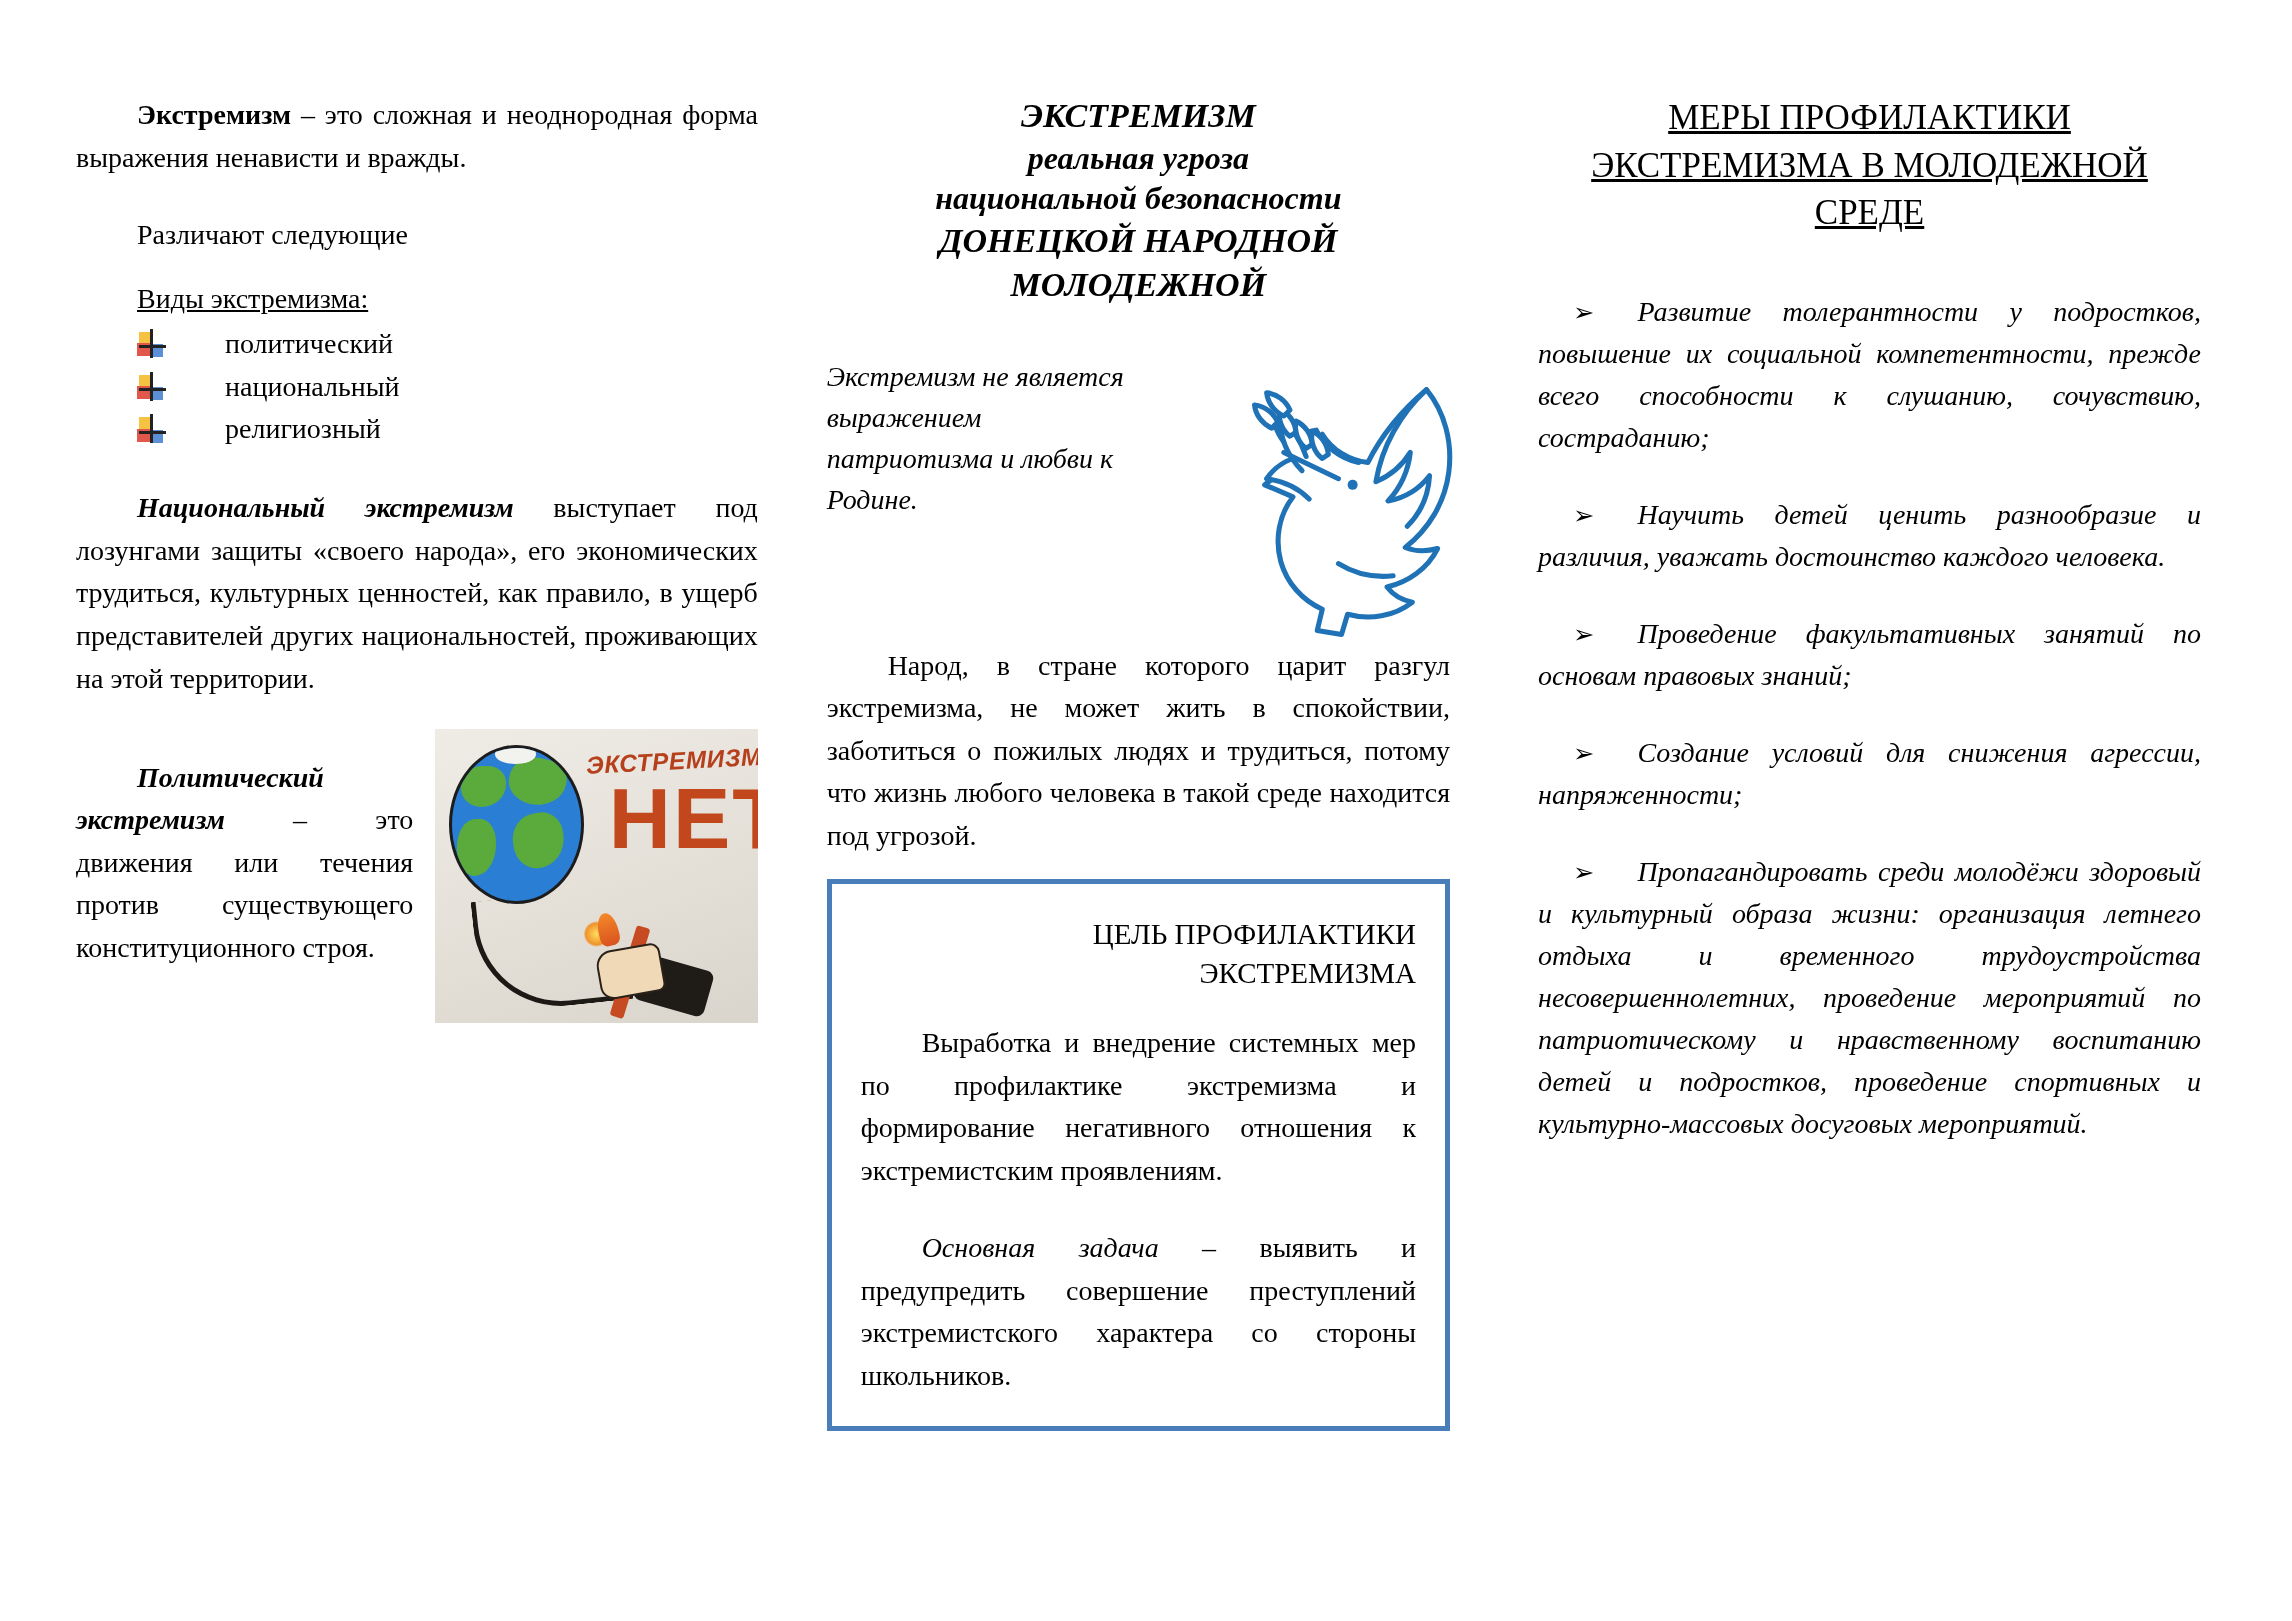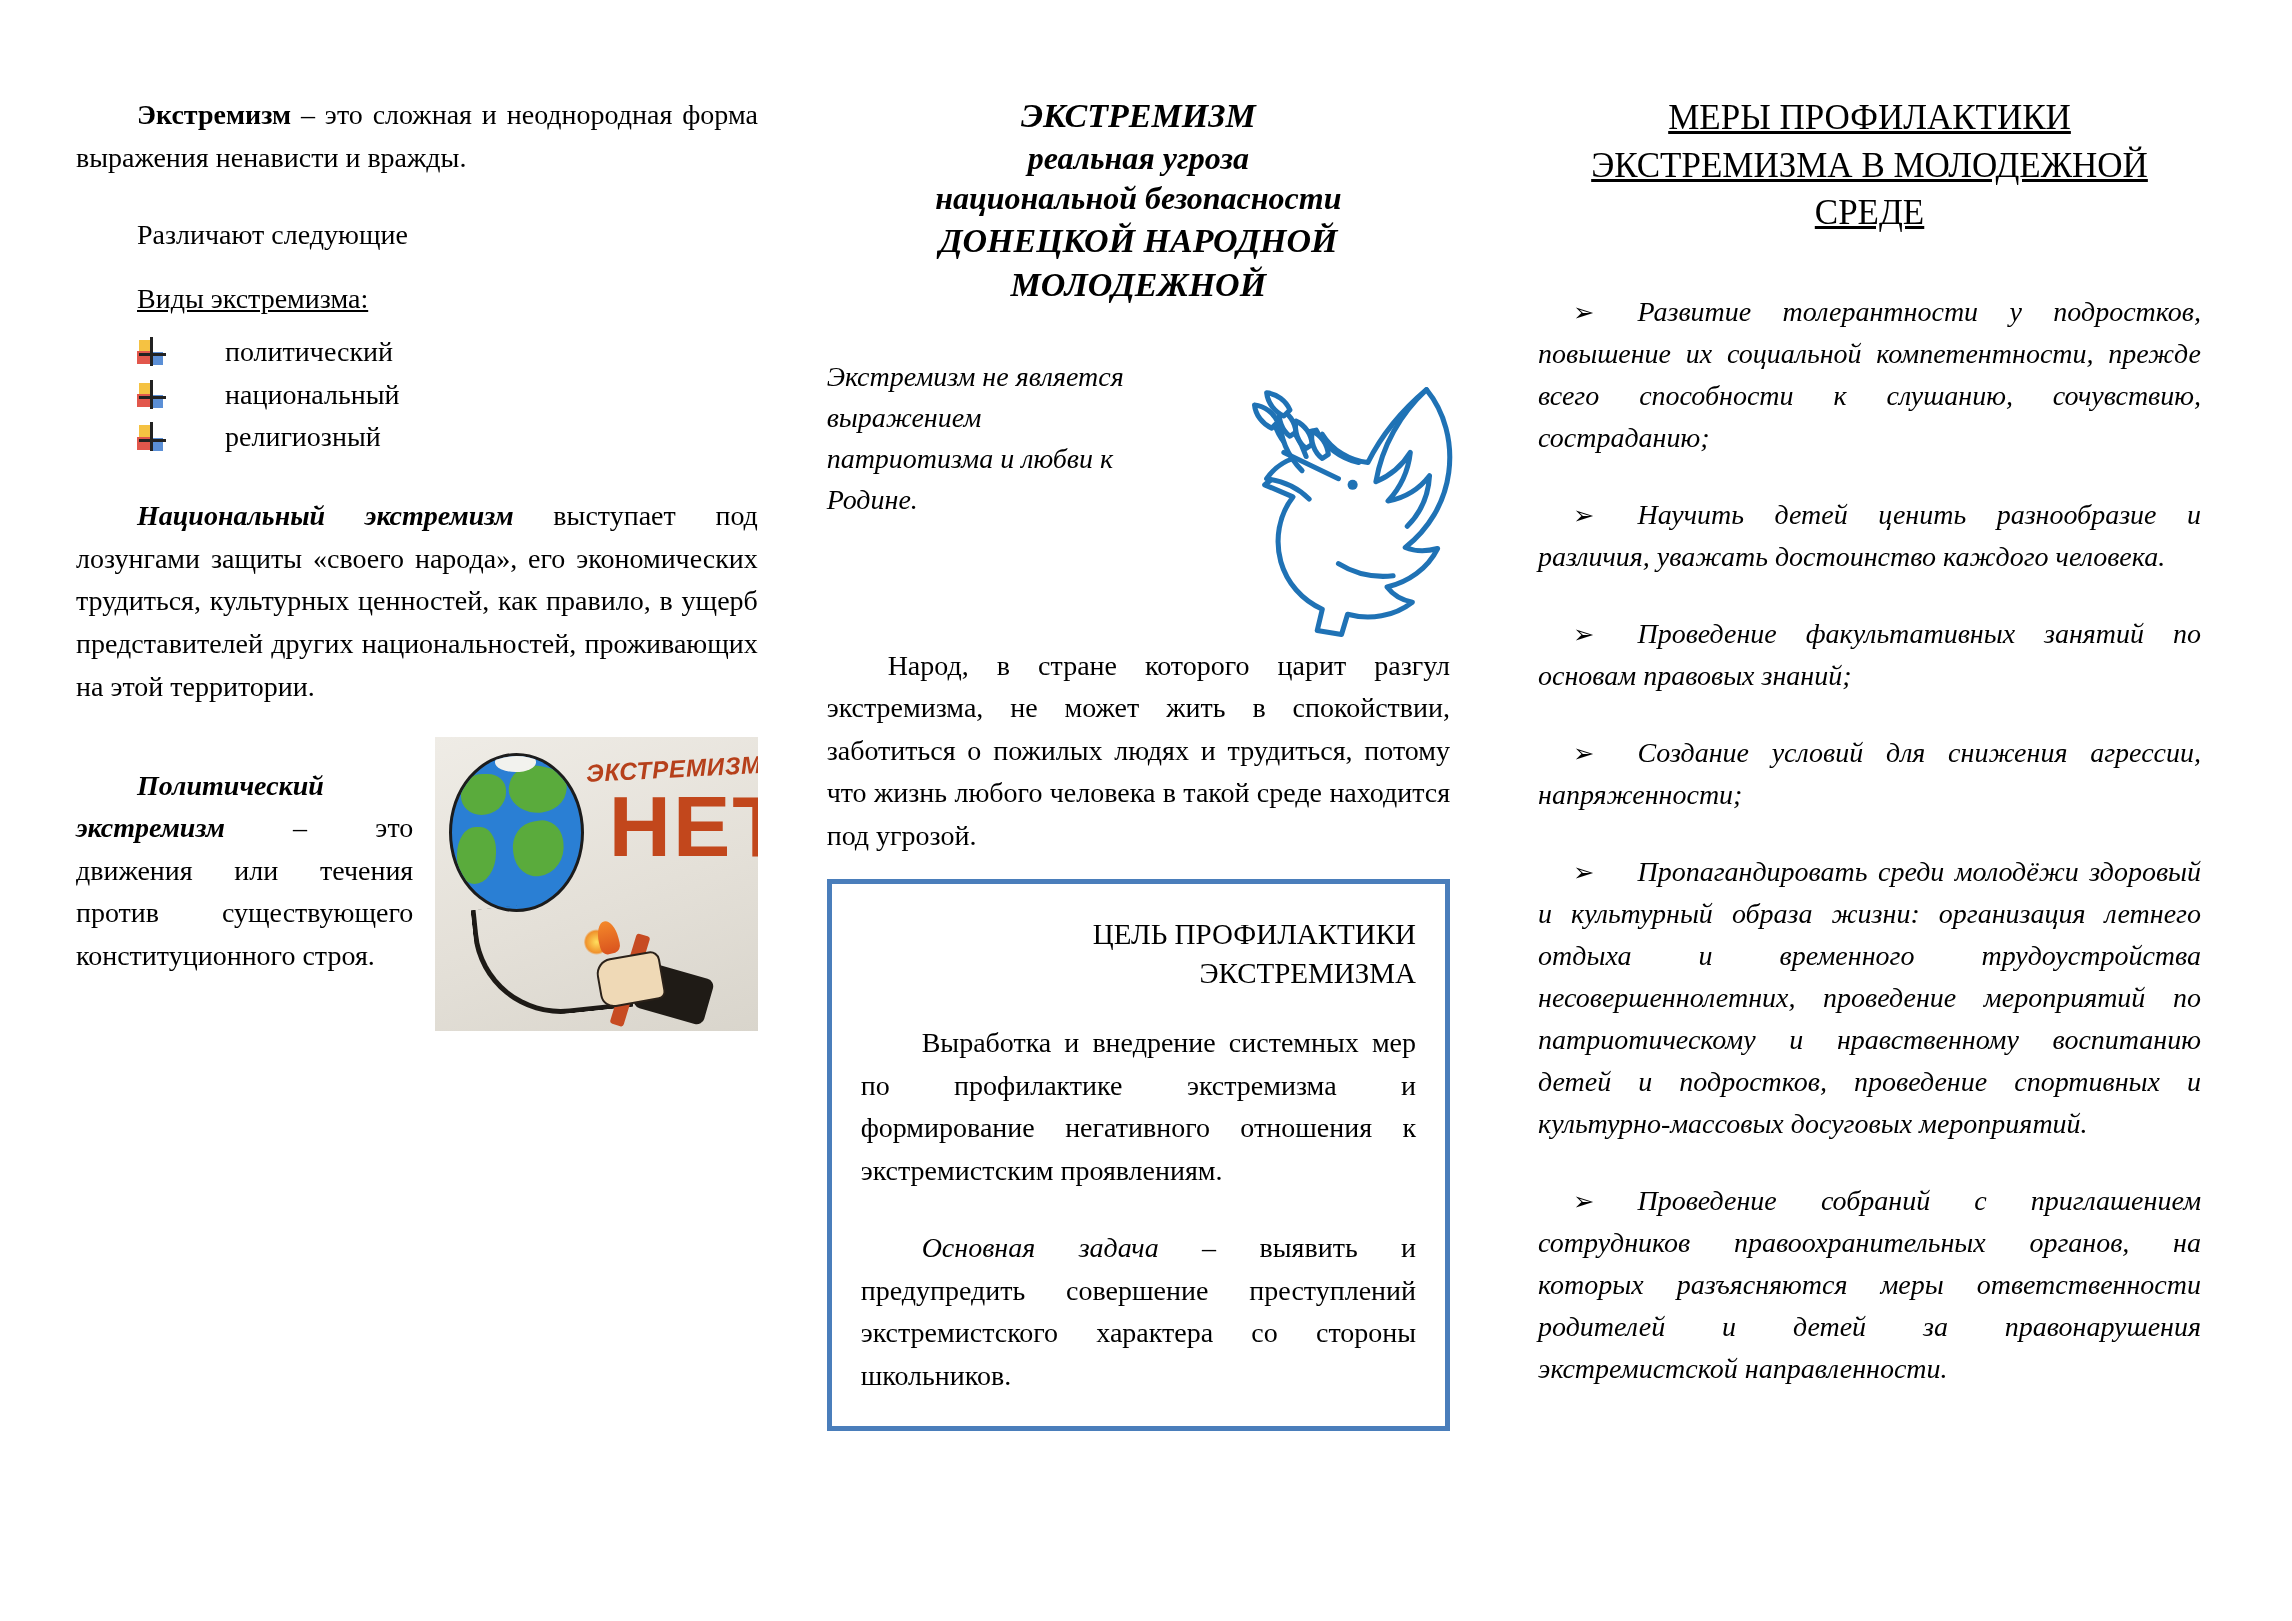--- a/index.html
+++ b/index.html
@@ -62,21 +62,21 @@
   .subhead {
     font-size: 28px;
     line-height: 1.5;
     margin: 0;
     text-indent: 0;
     text-decoration: underline;
   }
 
   .types-list {
     list-style: none;
-    margin: 12px 0 0 0;
+    margin: 4px 0 0 0;
     padding: 0 0 0 61px;
   }
   .types-list li {
     display: flex;
     align-items: center;
     font-size: 28px;
     line-height: 1.46;
     margin-bottom: 2px;
   }
   .bullet-cross {
@@ -440,19 +440,18 @@
   <div class="column col-right">
 
     <p class="right-title">МЕРЫ ПРОФИЛАКТИКИ ЭКСТРЕМИЗМА В МОЛОДЕЖНОЙ СРЕДЕ</p>
 
     <ul class="arrow-list">
       <li><span class="arrow">➢</span><span>Развитие толерантности у подростков, повышение их социальной компетентности, прежде всего способности к слушанию, сочувствию, состраданию;</span></li>
       <li><span class="arrow">➢</span><span>Научить детей ценить разнообразие и различия, уважать достоинство каждого человека.</span></li>
       <li><span class="arrow">➢</span><span>Проведение факультативных занятий по основам правовых знаний;</span></li>
       <li><span class="arrow">➢</span><span>Создание условий для снижения агрессии, напряженности;</span></li>
       <li><span class="arrow">➢</span><span>Пропагандировать среди молодёжи здоровый и культурный образа жизни: организация летнего отдыха и временного трудоустройства несовершеннолетних, проведение мероприятий по патриотическому и нравственному воспитанию детей и подростков, проведение спортивных и культурно-массовых досуговых мероприятий.</span></li>
-      <li><span class="arrow">➢</span><span>Проведение собраний с приглашением сотрудников правоохранительных органов, на которых разъясняются меры ответственности родителей и детей за правонарушения экстремистской направленности.</span></li>
     </ul>
 
   </div>
 
 </div>
 
 
 </body></html>

